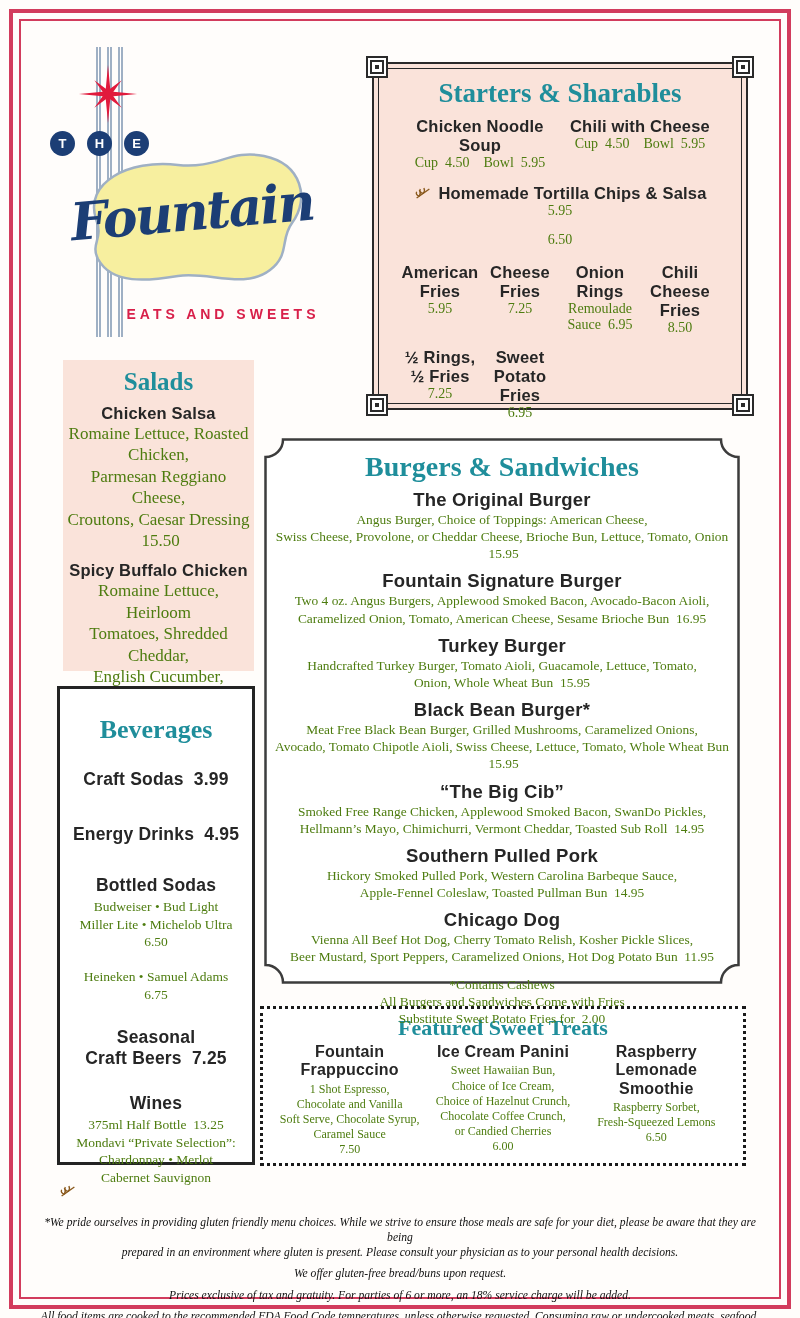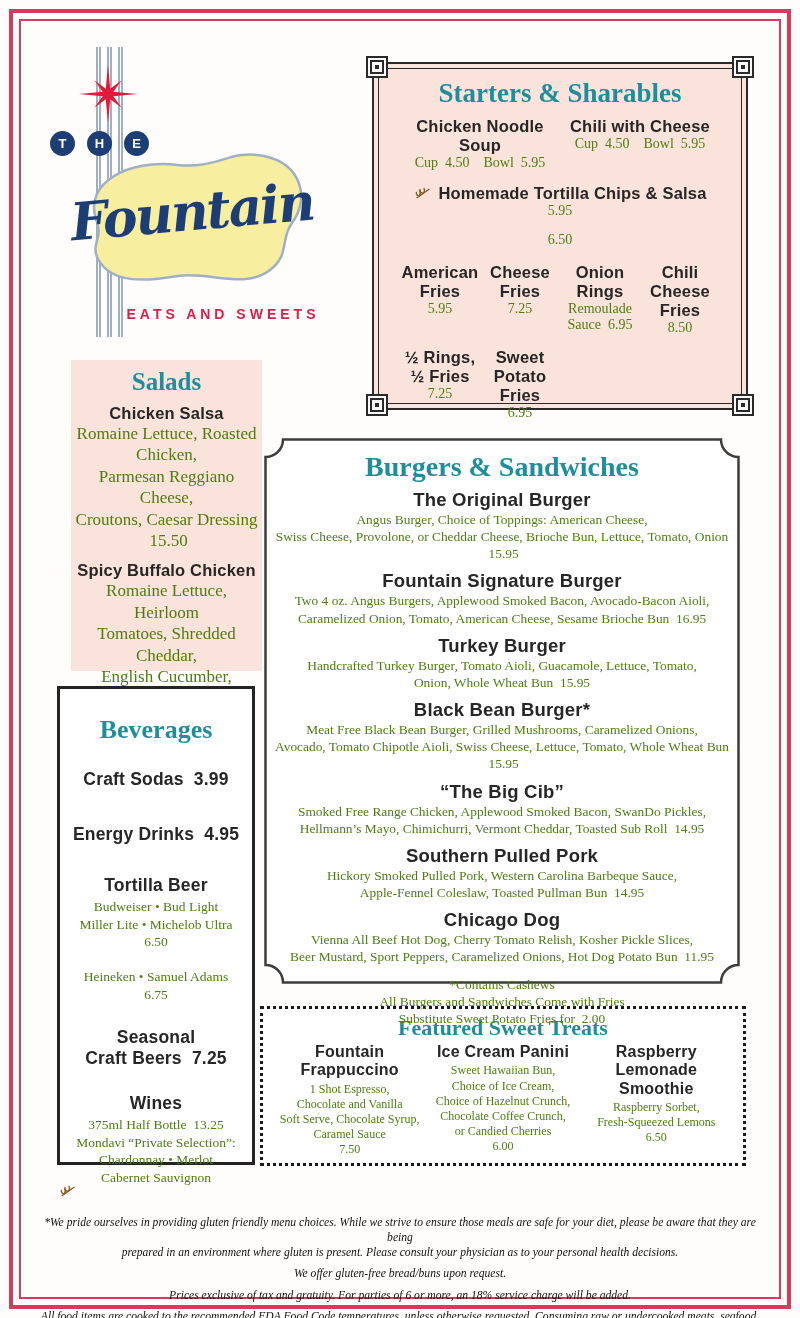--- a/index.html
+++ b/index.html
@@ -47,21 +47,21 @@
   .soups{display:flex;margin-top:8px;}
   .soup{flex:1;text-align:center;}
   .starters .item-name{font-size:16.5px;}
   .starters .detail{font-size:14px;}
   .wide-item{text-align:center;margin-top:13px;}
   .name-with-icon{display:flex;align-items:center;justify-content:center;gap:5px;}
   .st-grid{display:grid;grid-template-columns:1fr 1fr 1fr 1fr;row-gap:12px;margin-top:15px;}
   .st-cell{text-align:center;}
 
   
-  .salads{position:absolute;left:71px;top:360px;width:191px;height:311px;background:#fae3da;padding:8px 4px 0;box-sizing:border-box;}
+  .salads{position:absolute;left:63px;top:360px;width:191px;height:311px;background:#fae3da;padding:8px 4px 0;box-sizing:border-box;}
   .salads .section-title{font-size:25px;margin-bottom:8px;}
   .salads .item-name{font-size:16.5px;}
   .salads .detail{font-size:17px;line-height:1.26;}
   .salad-item{text-align:center;margin-bottom:10px;}
 
   
   .burgers{position:absolute;left:263px;top:437px;width:478px;height:548px;}
   .burger-frame{position:absolute;inset:0;}
   .bg-content{position:relative;padding:14px 8px 0;z-index:2;}
   .burgers .section-title{font-size:28px;margin-bottom:6px;}
@@ -265,21 +265,21 @@
 
 <div class="beverages">
   <div class="section-title">Beverages</div>
   <div class="bev-item sp1">
     <div class="item-name">Craft Sodas &nbsp;3.99</div>
   </div>
   <div class="bev-item sp2">
     <div class="item-name">Energy Drinks &nbsp;4.95</div>
   </div>
   <div class="bev-item sp3">
-    <div class="item-name">Tortilla Beer</div>
+    <div class="item-name">Bottled Sodas</div>
     <div class="detail">Budweiser • Bud Light
 Miller Lite • Michelob Ultra
 6.50
 
 Heineken • Samuel Adams
 6.75</div>
   </div>
   <div class="bev-item sp1">
     <div class="item-name">Seasonal
 Craft Beers &nbsp;7.25</div>

